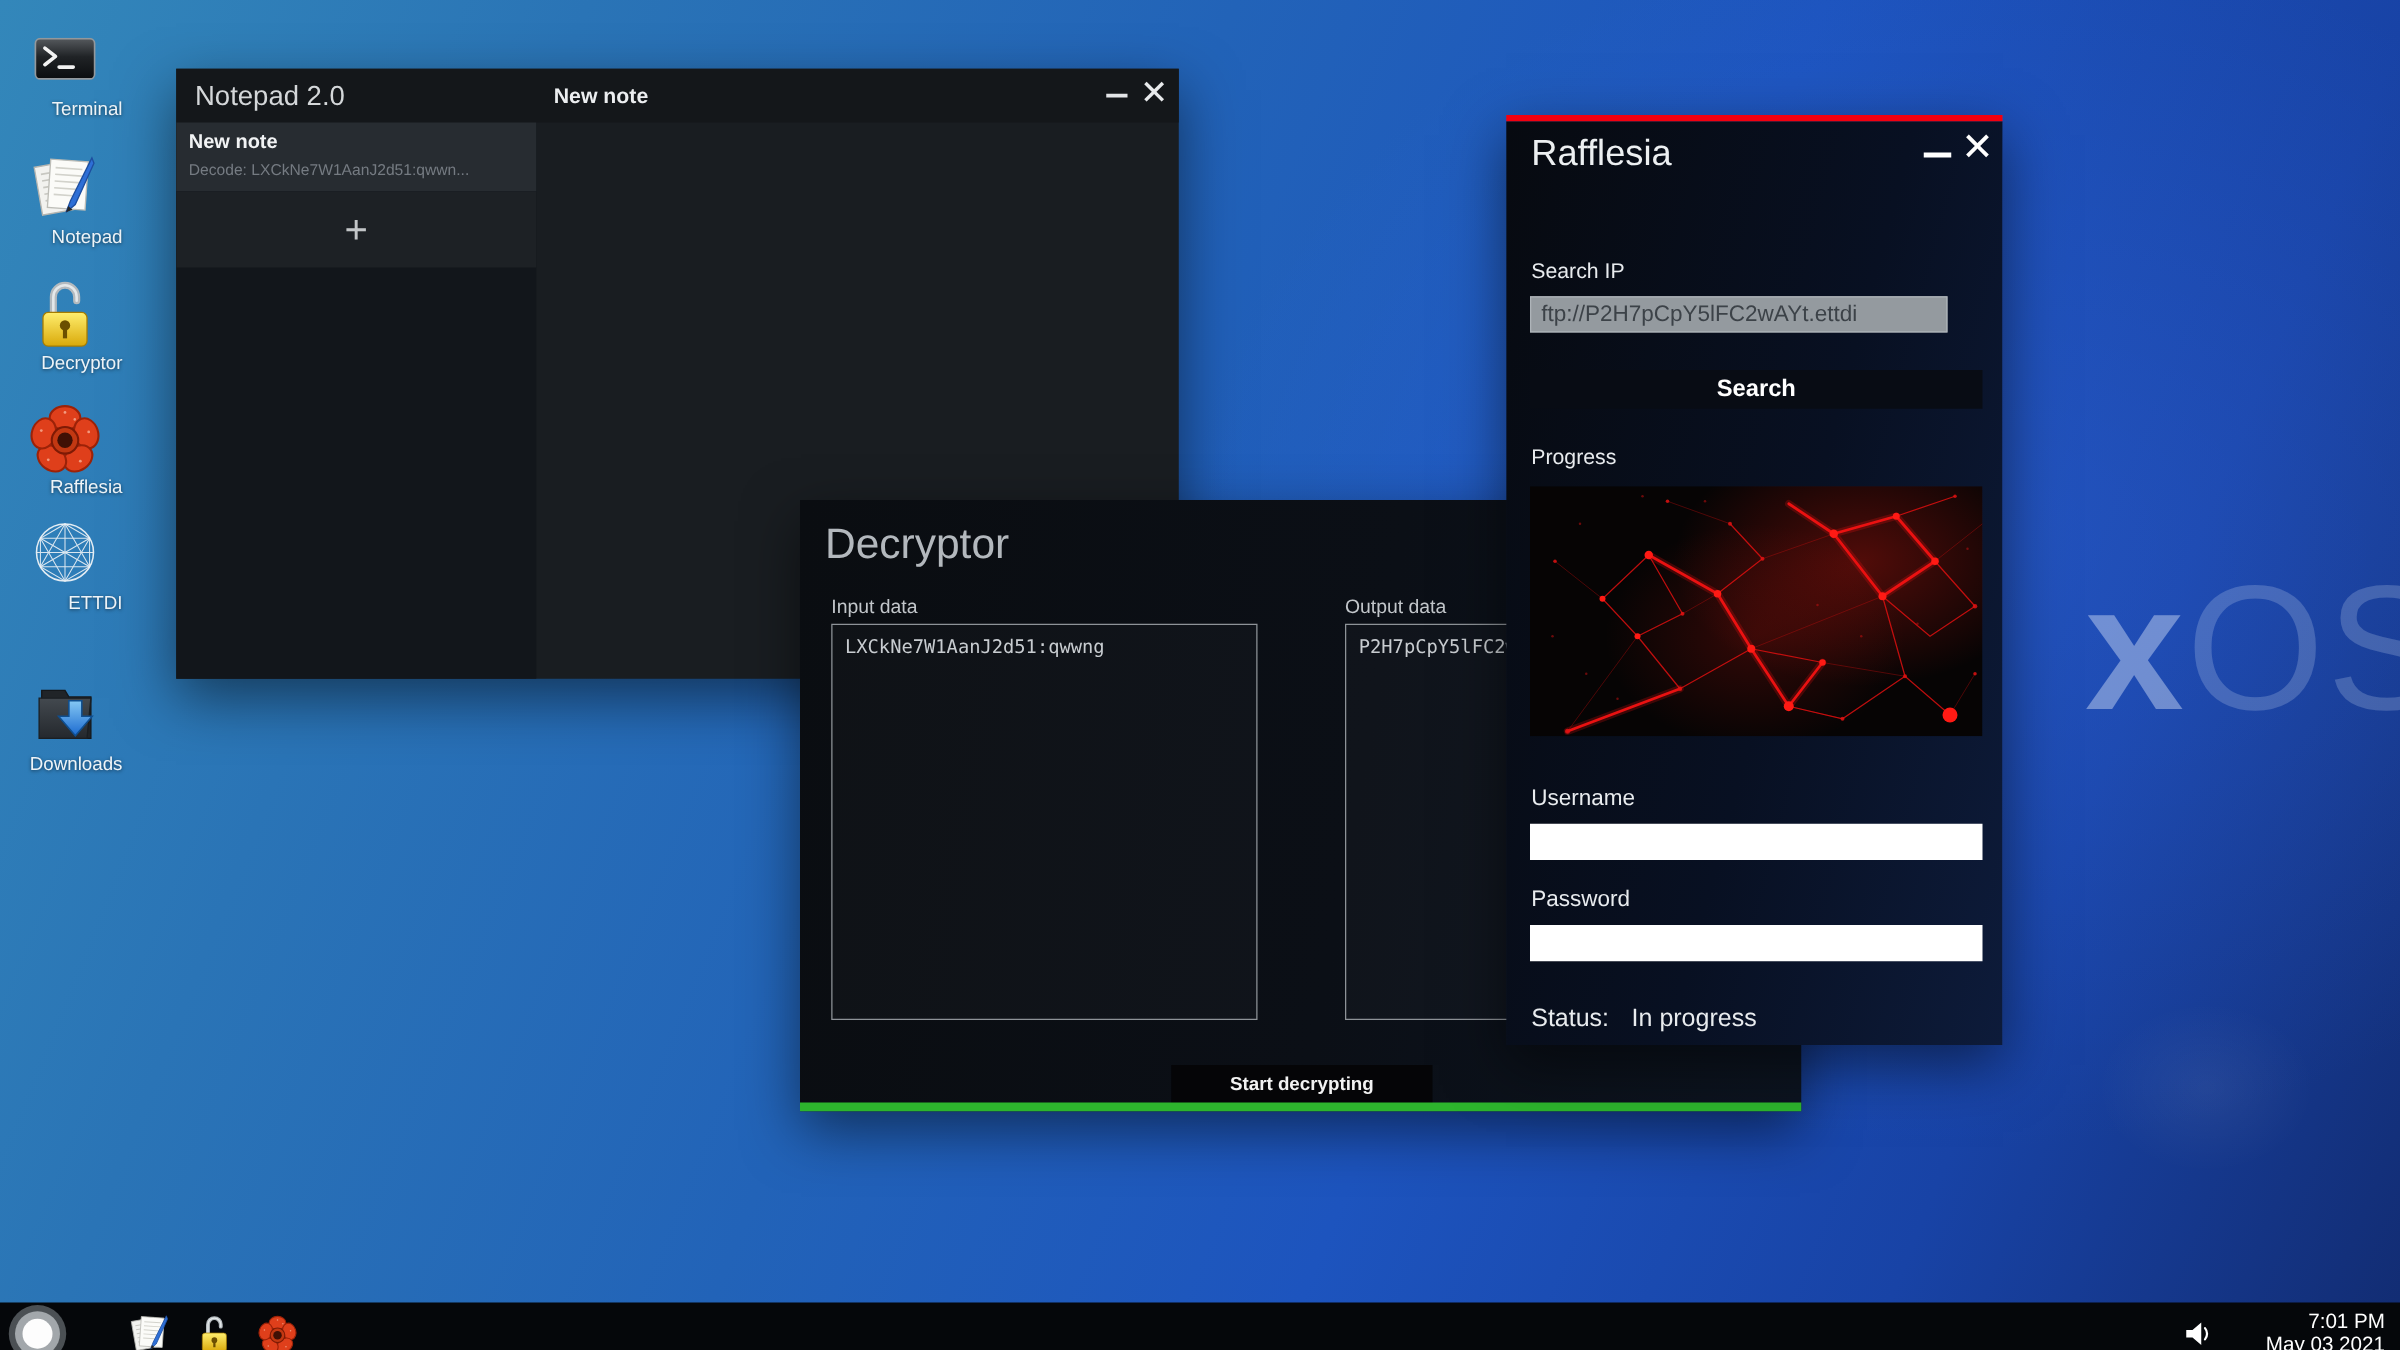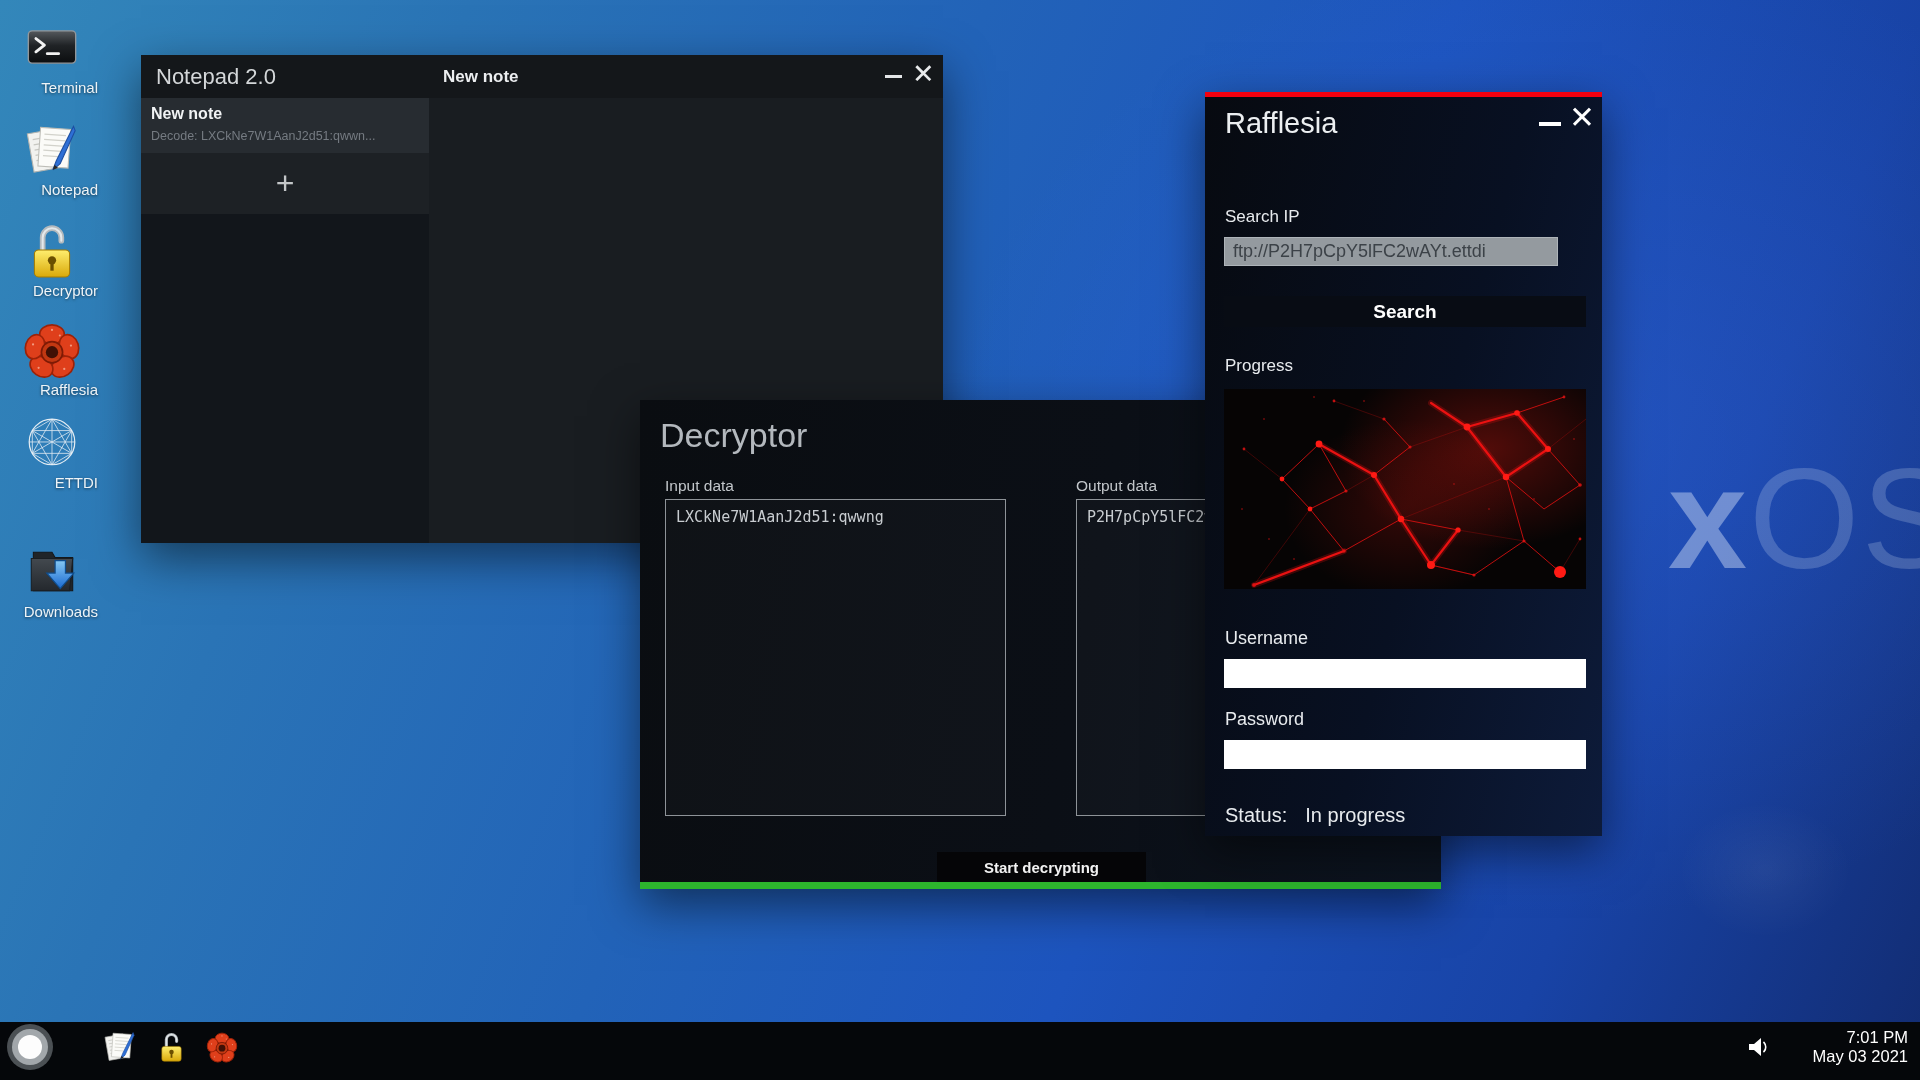--- a/index.html
+++ b/index.html
@@ -73,21 +73,21 @@
     padding:0 8px; outline:none; }
   .rf-search { position:absolute; left:19px; top:199px; width:362px; height:31px; background:#080c14;
     border:none; color:#fff; font-family:"Liberation Sans", sans-serif; font-size:19px; font-weight:700; cursor:pointer; }
   .rf-image { position:absolute; left:19px; top:292px; width:362px; height:200px; display:block; }
   .rf-input { position:absolute; left:19px; width:362px; height:29px; background:#fff; border:none;
     font-size:17px; padding:0 8px; outline:none; }
   .rf-status { position:absolute; left:20px; top:707px; font-size:20px; color:#e8ebee; }
   .rf-status .rf-status-val { margin-left:18px; }
 
   
-  #taskbar { position:absolute; left:0; bottom:0; width:1920px; height:58px; background:#05070a; z-index:10; }
+  #taskbar { position:absolute; left:0; bottom:0; width:1920px; height:38px; background:#05070a; z-index:10; }
   .tb-start { position:absolute; left:18px; top:13px; width:24px; height:24px; border-radius:50%; background:#fdfdfd;
     box-shadow:0 0 0 6px #a2a7ab, 0 0 0 11px #4b5054; cursor:pointer; }
   .tb-app { position:absolute; top:0; height:50px; display:flex; align-items:center; justify-content:center;
     background:none; border:none; cursor:pointer; }
   .tb-clock { position:absolute; right:12px; top:6px; text-align:right; color:#fff; font-size:16.5px; line-height:19px; }
   .tb-vol { position:absolute; left:1746px; top:15px; width:26px; height:20px; cursor:pointer; }
 </style>
 </head>
 <body>
 

